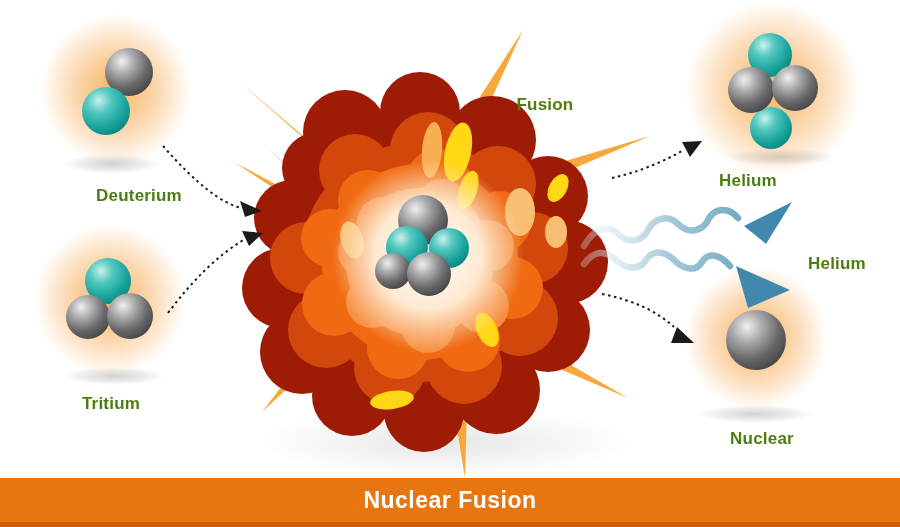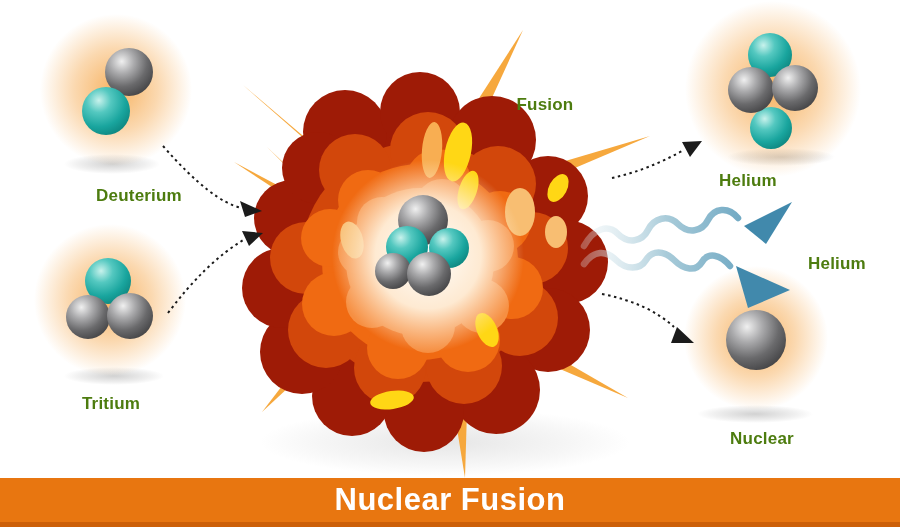--- a/index.html
+++ b/index.html
@@ -12,21 +12,21 @@
     position:absolute;transform:translateX(-50%);
     font-weight:bold;font-size:17px;color:#4d7c0f;letter-spacing:.2px;
     white-space:nowrap;
   }
   .banner{
     position:absolute;left:0;bottom:0;width:900px;height:49px;
     background:#E87610;border-bottom:5px solid #CC5F08;box-sizing:border-box;
     display:flex;align-items:center;justify-content:center;
   }
   .banner span{
-    color:#ffffff;font-weight:bold;font-size:31px;letter-spacing:.5px;
+    color:#ffffff;font-weight:bold;font-size:23px;letter-spacing:.5px;
   }
 </style>
 </head>
 <body>
 
 <div class="scene">
 
   <svg width="900" height="527" viewBox="0 0 900 527">
     <defs>
       <radialGradient id="gGray" cx="0.35" cy="0.28" r="0.85">

